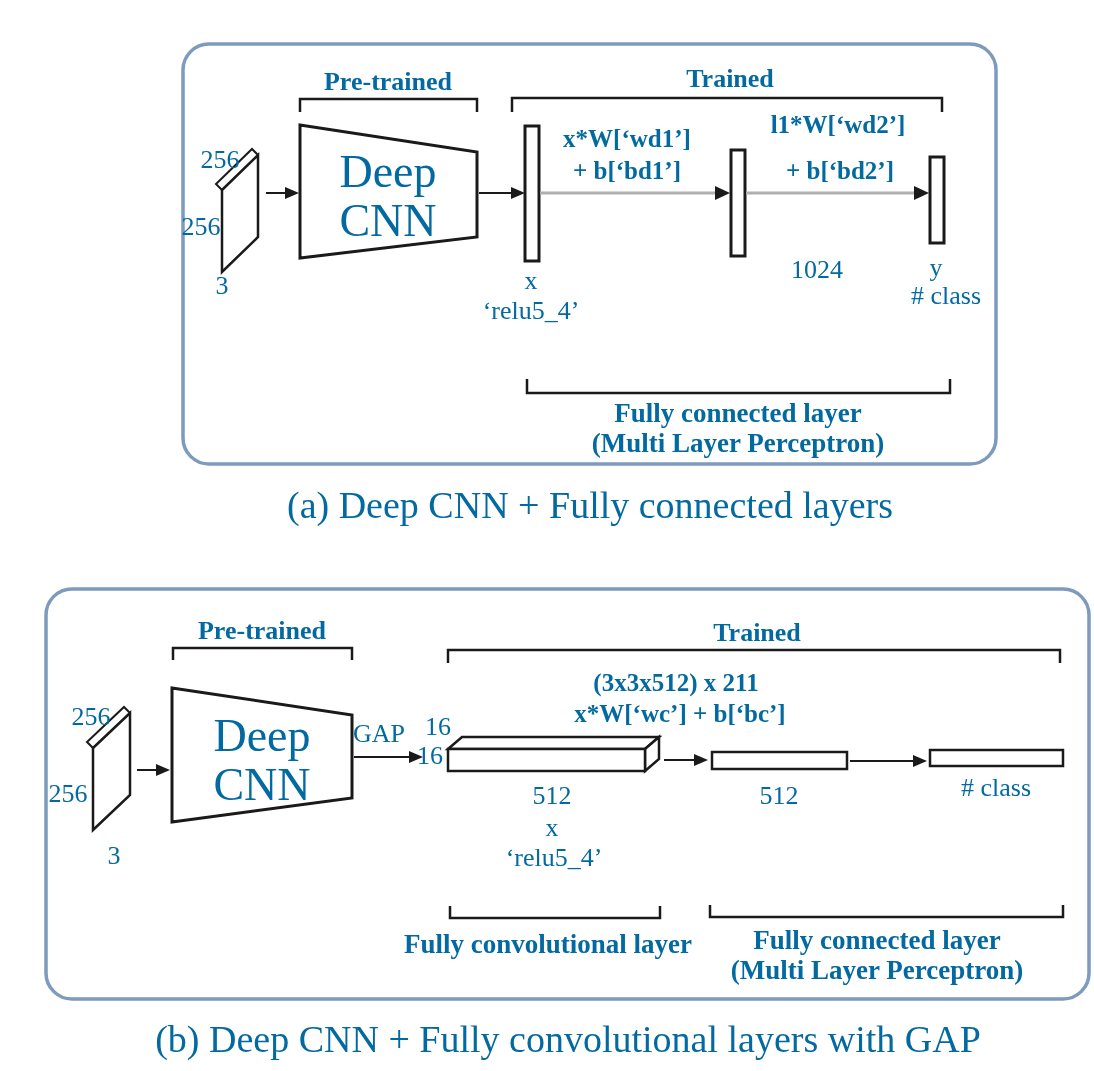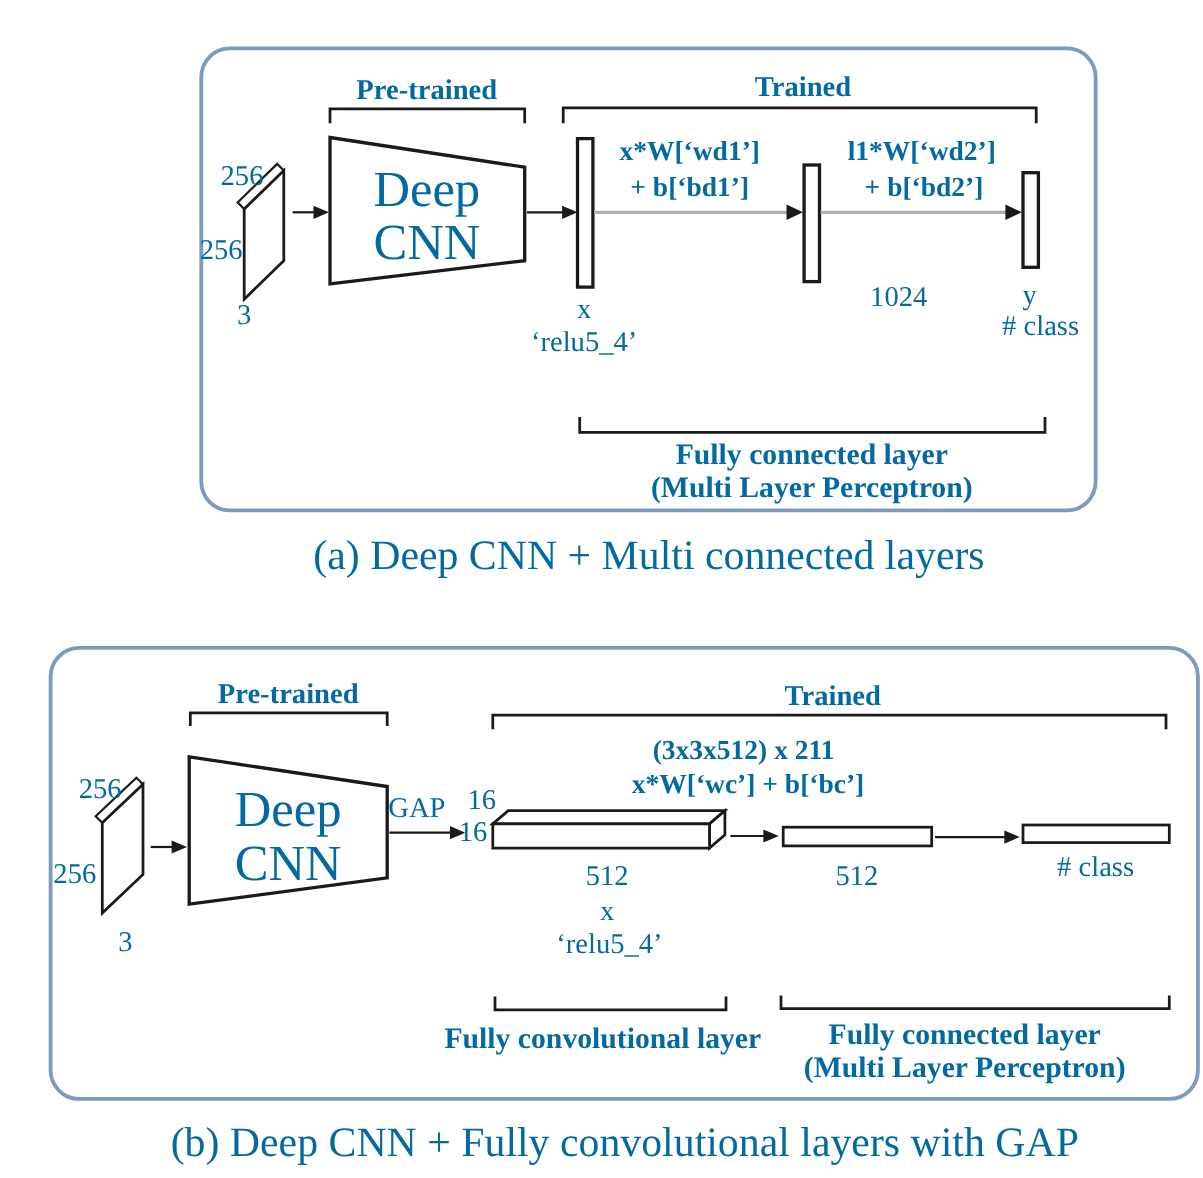--- a/index.html
+++ b/index.html
@@ -97,34 +97,34 @@
 
   <div class="t s26" style="left:220px;top:160px;">256</div>
   <div class="t s26" style="left:201px;top:227px;">256</div>
   <div class="t s26" style="left:222px;top:286px;">3</div>
 
   <div class="t s46" style="left:388px;top:172px;">Deep</div>
   <div class="t s46" style="left:388px;top:221px;">CNN</div>
 
   <div class="t b s25" style="left:627px;top:139px;">x*W[‘wd1’]</div>
   <div class="t b s25" style="left:627px;top:171px;">+ b[‘bd1’]</div>
-  <div class="t b s25" style="left:838px;top:139px;">l1*W[‘wd2’]</div>
+  <div class="t b s25" style="left:838px;top:125px;">l1*W[‘wd2’]</div>
   <div class="t b s25" style="left:840px;top:171px;">+ b[‘bd2’]</div>
 
   <div class="t s26" style="left:531px;top:281px;">x</div>
   <div class="t s26" style="left:531px;top:311px;">‘relu5_4’</div>
 
   <div class="t s26" style="left:817px;top:270px;">1024</div>
   <div class="t s26" style="left:936px;top:268px;">y</div>
   <div class="t s26" style="left:946px;top:296px;"># class</div>
 
   <div class="t b s27" style="left:738px;top:413px;">Fully connected layer</div>
   <div class="t b s27" style="left:738px;top:443px;">(Multi Layer Perceptron)</div>
 
-  <div class="t s38" style="left:590px;top:506px;">(a) Deep CNN + Multi connected layers</div>
+  <div class="t s38" style="left:590px;top:506px;">(a) Deep CNN + Fully connected layers</div>
 
   <div class="t b s26" style="left:262px;top:631px;">Pre-trained</div>
   <div class="t b s26" style="left:757px;top:633px;">Trained</div>
 
   <div class="t s26" style="left:91px;top:717px;">256</div>
   <div class="t s26" style="left:68px;top:794px;">256</div>
   <div class="t s26" style="left:114px;top:856px;">3</div>
 
   <div class="t s46" style="left:262px;top:736px;">Deep</div>
   <div class="t s46" style="left:262px;top:785px;">CNN</div>

